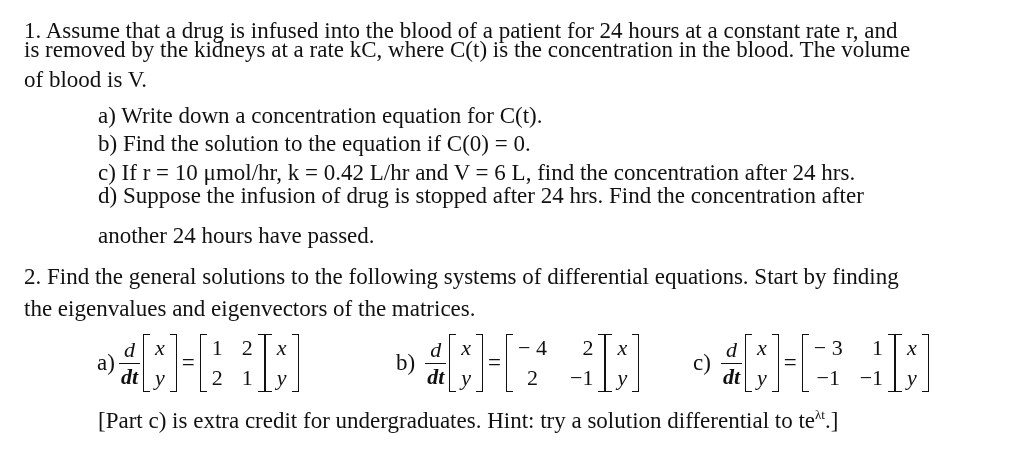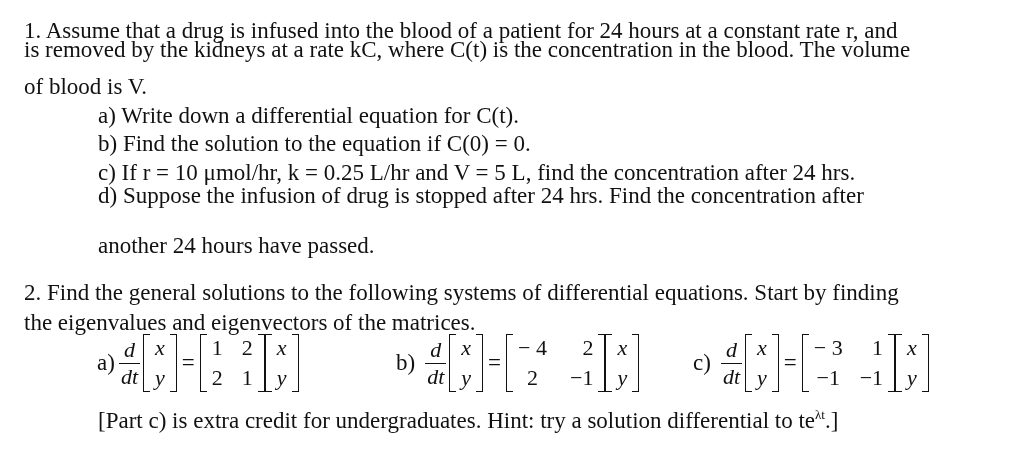--- a/index.html
+++ b/index.html
@@ -49,21 +49,21 @@
       font-size: 22px;
       line-height: 26px;
       margin-right: 3px;
     }
     .frac .num { padding: 0 4px; }
     .frac .bar {
       width: 100%;
       border-top: 1.5px solid #111;
       height: 0;
     }
-    .frac .den { padding: 0 2px; }
+    .frac .den { padding: 0 2px; font-weight: bold; }
     .bmat {
       display: inline-flex;
       position: relative;
       padding: 0 7px;
       height: 60px;
       align-items: stretch;
     }
     .bmat::before, .bmat::after {
       content: "";
       position: absolute;
@@ -92,30 +92,30 @@
       font-size: 23px;
       margin: 0 5px;
     }
     sup { font-size: 13px; vertical-align: 9px; }
   </style>
 </head>
 <body>
 
 <div class="line p1" style="top:17px">1.  Assume that a drug is infused into the blood of a patient for 24 hours at a constant rate r, and</div>
 <div class="line p1" style="top:36px">is removed by the kidneys at a rate kC, where C(t) is the concentration in the blood.  The volume</div>
-<div class="line p1" style="top:73px">of blood is V.</div>
-
-<div class="line sub" style="top:102px">a) Write down a differential equation for C(t).</div>
+<div class="line p1" style="top:66px">of blood is V.</div>
+
+<div class="line sub" style="top:102px">a) Write down a concentration equation for C(t).</div>
 <div class="line sub" style="top:130px">b) Find the solution to the equation if C(0) = 0.</div>
-<div class="line sub" style="top:159px">c) If r = 10 μmol/hr, k = 0.25 L/hr and V = 5 L, find the concentration after 24 hrs.</div>
+<div class="line sub" style="top:159px">c) If r = 10 μmol/hr, k = 0.42 L/hr and V = 6 L, find the concentration after 24 hrs.</div>
 <div class="line sub" style="top:182px">d) Suppose the infusion of drug is stopped after 24 hrs.  Find the concentration after</div>
-<div class="line sub" style="top:232px">another 24 hours have passed.</div>
-
-<div class="line p1" style="top:279px">2.  Find the general solutions to the following systems of differential equations.  Start by finding</div>
-<div class="line p1" style="top:309px">the eigenvalues and eigenvectors of the matrices.</div>
+<div class="line sub" style="top:222px">another 24 hours have passed.</div>
+
+<div class="line p1" style="top:263px">2.  Find the general solutions to the following systems of differential equations.  Start by finding</div>
+<div class="line p1" style="top:295px">the eigenvalues and eigenvectors of the matrices.</div>
 
 <div class="mathrow">
 
   <div class="eq" style="left:97px">
     <span class="label">a)</span>
     <span class="frac">
       <span class="num">d</span>
       <span class="bar"></span>
       <span class="den">dt</span>
     </span>

